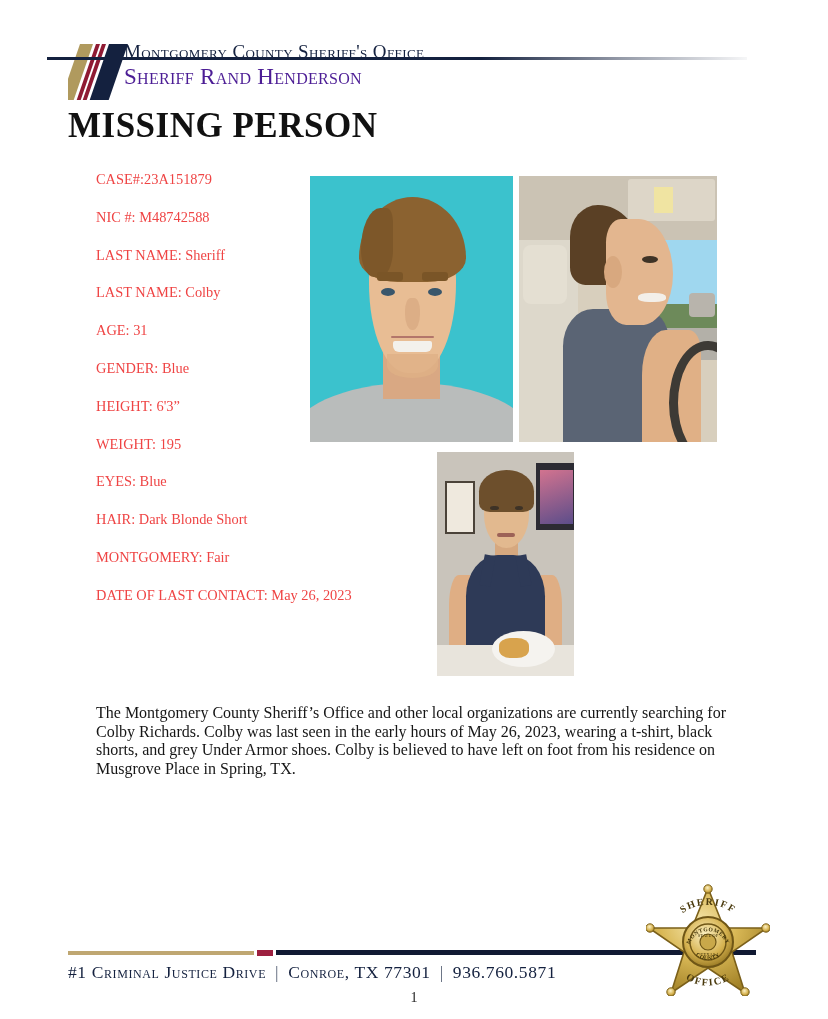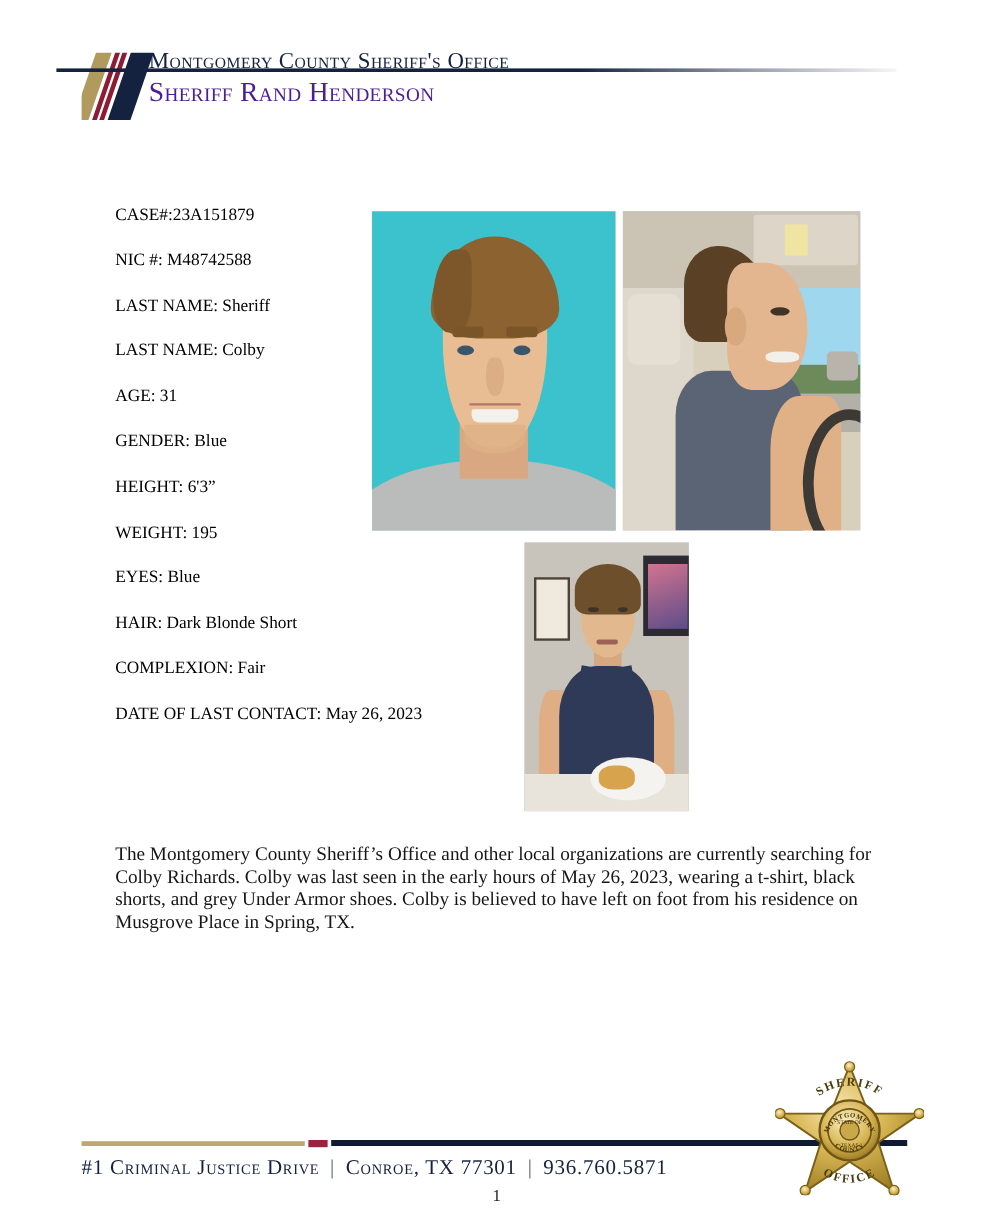--- a/index.html
+++ b/index.html
@@ -97,21 +97,21 @@
     position: absolute;
     left: 96px;
     top: 172px;
     width: 215px;
   }
   .detail-row {
     font-size: 14.4px;
     line-height: 1;
     margin-bottom: 23.4px;
     white-space: nowrap;
-    color: #000000;
+    color: #ef4444;
   }
   .detail-row .dlabel { }
   .detail-row .dvalue { }
 
   
   .photo {
     position: absolute;
     overflow: hidden;
     background: #ccc;
   }
@@ -263,20 +263,21 @@
       <span class="bar bar-red2"></span>
       <span class="bar bar-navy"></span>
     </div>
     <div class="header-titles">
       <div class="org-title">Montgomery County Sheriff's Office</div>
       <div class="org-sub">Sheriff Rand Henderson</div>
     </div>
   </div>
   <div class="header-rule"></div>
 
+  <div class="main-heading">MISSING PERSON</div>
 
   <div class="details">
     <div class="detail-row">
       <span class="dlabel">CASE#:</span><span class="dvalue">23A151879</span>
     </div>
     <div class="detail-row">
       <span class="dlabel">NIC #:</span><span class="dvalue"> M48742588</span>
     </div>
     <div class="detail-row">
       <span class="dlabel">LAST NAME:</span><span class="dvalue"> Sheriff</span>
@@ -296,21 +297,21 @@
     <div class="detail-row">
       <span class="dlabel">WEIGHT:</span><span class="dvalue"> 195</span>
     </div>
     <div class="detail-row">
       <span class="dlabel">EYES:</span><span class="dvalue"> Blue</span>
     </div>
     <div class="detail-row">
       <span class="dlabel">HAIR:</span><span class="dvalue"> Dark Blonde Short</span>
     </div>
     <div class="detail-row">
-      <span class="dlabel">COMPLEXION:</span><span class="dvalue"> Fair</span>
+      <span class="dlabel">MONTGOMERY:</span><span class="dvalue"> Fair</span>
     </div>
     <div class="detail-row">
       <span class="dlabel">DATE OF LAST CONTACT:</span><span class="dvalue"> May 26, 2023</span>
     </div>
   </div>
 
   <div class="photo" id="photo-id">
     <div class="p1-bg"></div>
     <div class="p1-shirt"></div>
     <div class="p1-neck"></div>

